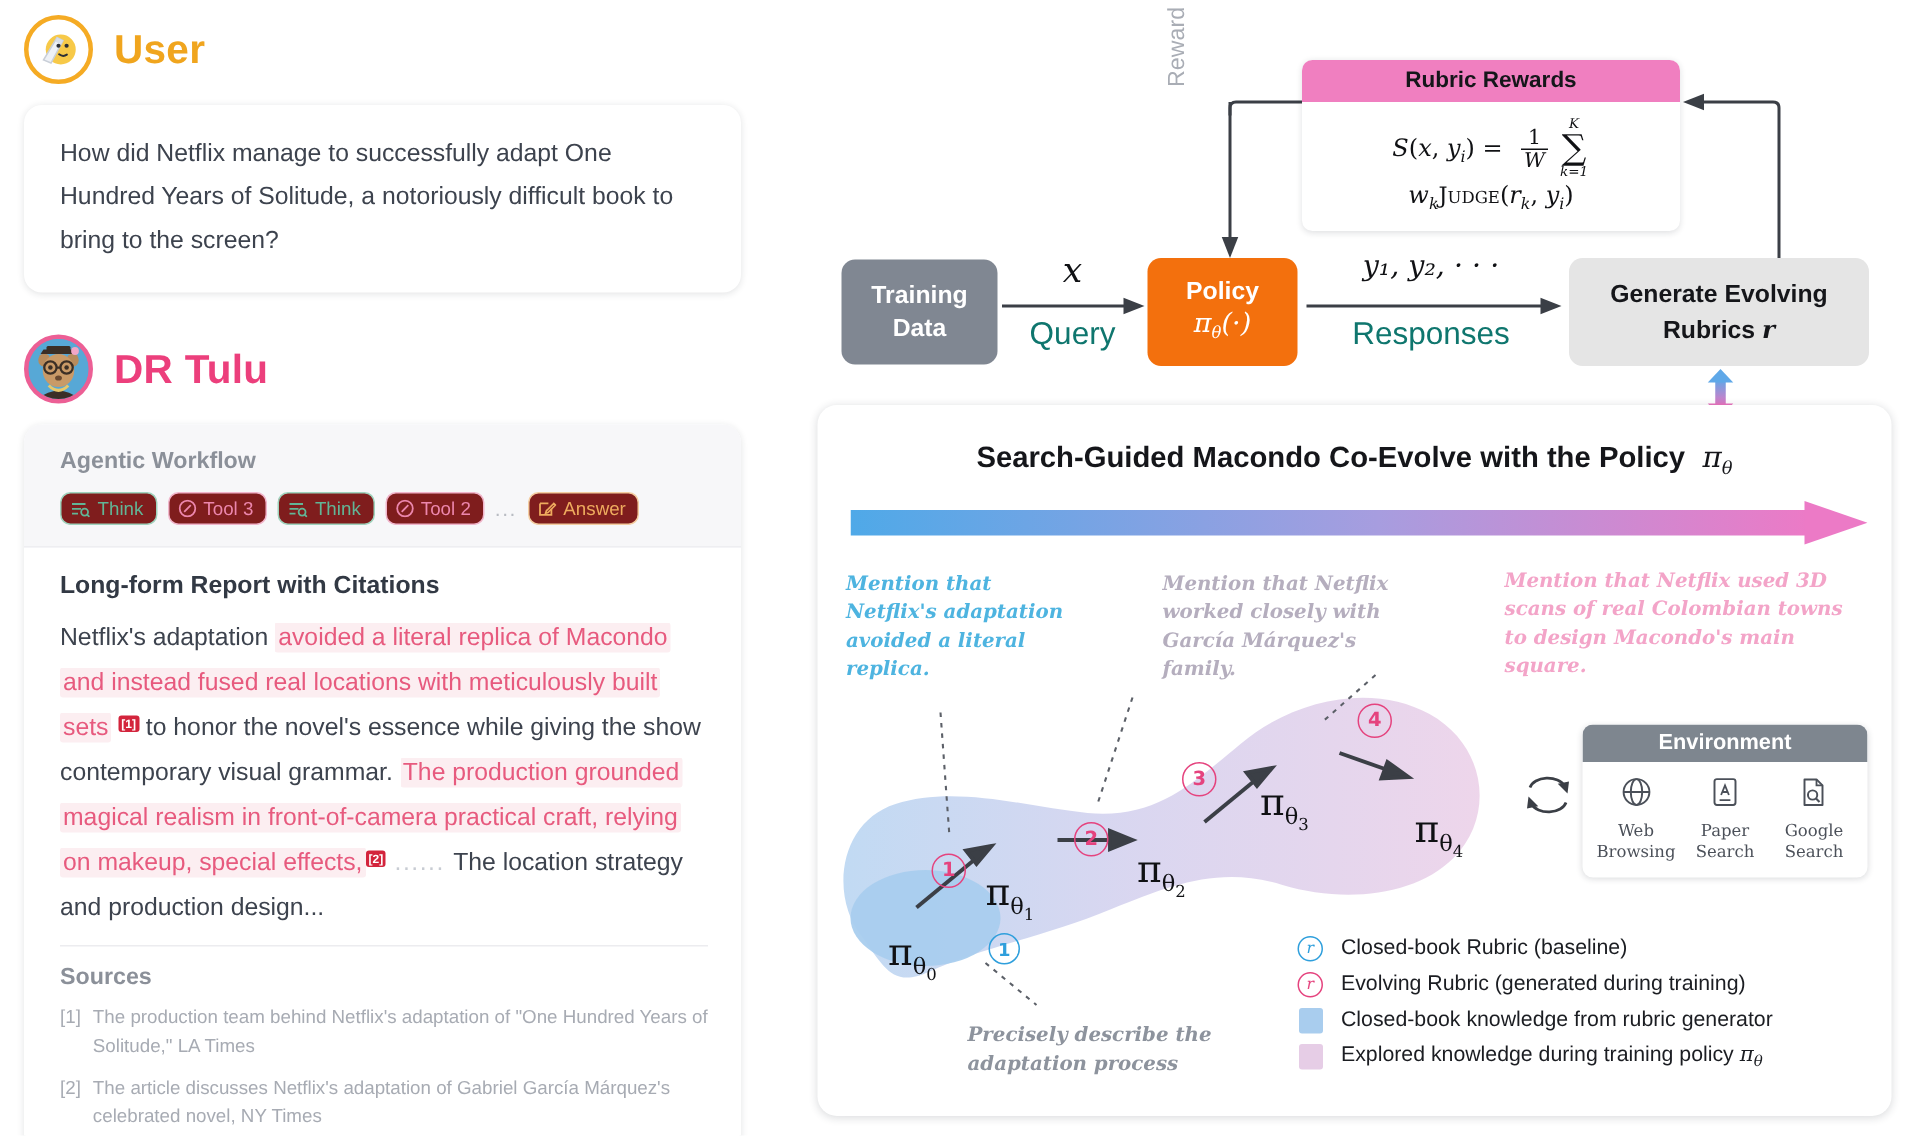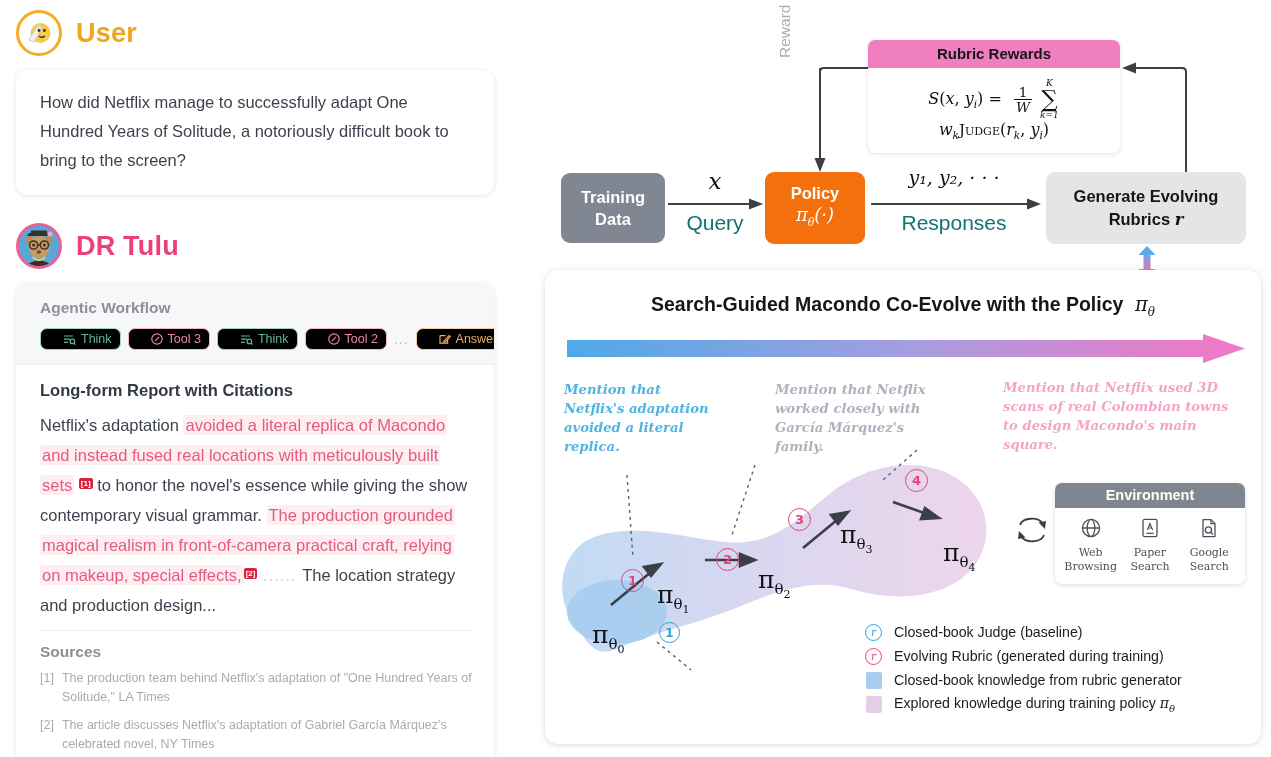--- a/index.html
+++ b/index.html
@@ -58,22 +58,22 @@
   }
   .workflow-band {
     background: #f7f7f9;
     padding: 16px 22px 14px 24px;
     border-bottom: 1px solid #eeeef1;
   }
   .workflow-title { font-size: 15.5px; color: #8b9099; font-weight: 600; margin-bottom: 11px; }
   .chips { display: flex; align-items: center; gap: 7px; }
   .chip {
     display: inline-flex; align-items: center; gap: 5px;
-    border-radius: 7px; padding: 3px 8px 3px 22px;
-    font-size: 12.5px; font-weight: 500; background: #000000;
+    border-radius: 7px; padding: 3px 8px 3px 6px;
+    font-size: 12.5px; font-weight: 500; background: #7f1d1d;
     white-space: nowrap;
   }
   .chip svg { display: block; }
   .chip-think { border: 1.3px solid #9fd3bd; color: #62b596; }
   .chip-tool  { border: 1.3px solid #f1b5cb; color: #ec86ad; }
   .chip-answer{ border: 1.3px solid #f4cda0; color: #eeab5e; }
   .chip-dots { color: #b9bcc3; font-size: 14px; letter-spacing: 1px; }
 
   .report-body { padding: 16px 22px 4px 24px; }
   .report-title { font-size: 16.5px; font-weight: 700; color: #323944; margin-bottom: 10px; }
@@ -491,20 +491,21 @@
       <div class="pilabel" style="left:213px;top:295px;font-size:25px;">π<sub style="font-size:15px;">θ<sub style="font-size:11px;">2</sub></sub></div>
       <div class="pilabel" style="left:295px;top:250px;font-size:25px;">π<sub style="font-size:15px;">θ<sub style="font-size:11px;">3</sub></sub></div>
       <div class="pilabel" style="left:398px;top:268px;font-size:25px;">π<sub style="font-size:15px;">θ<sub style="font-size:11px;">4</sub></sub></div>
 
       <div class="numbadge nb-blue" style="left:114px;top:352px;width:21px;height:21px;font-size:12px;">1</div>
       <div class="numbadge nb-pink" style="left:76px;top:299px;width:23px;height:23px;font-size:13px;">1</div>
       <div class="numbadge nb-pink" style="left:171px;top:278px;width:23px;height:23px;font-size:13px;">2</div>
       <div class="numbadge nb-pink" style="left:243px;top:238px;width:23px;height:23px;font-size:13px;">3</div>
       <div class="numbadge nb-pink" style="left:360px;top:199px;width:23px;height:23px;font-size:13px;">4</div>
 
+      <div class="ann-bottom">Precisely describe the adaptation process</div>
 
       <svg class="cyclic" width="34" height="30" viewBox="0 0 34 30">
         <path d="M5 10 A12 8 0 0 1 28 9" fill="none" stroke="#3b3f46" stroke-width="1.8"></path>
         <polygon points="30,14 23.5,7.5 31,6" fill="#3b3f46"></polygon>
         <path d="M29 20 A12 8 0 0 1 6 21" fill="none" stroke="#3b3f46" stroke-width="1.8"></path>
         <polygon points="4,16 10.5,22.5 3,24" fill="#3b3f46"></polygon>
       </svg>
 
       <div class="env-card">
         <div class="env-head">Environment</div>
@@ -542,21 +543,21 @@
             <div class="elab" style="margin-top:0">Search</div>
           </div>
         </div>
       </div>
 
       <div class="legend">
         <div class="leg-row">
           <span class="leg-mark">
             <span class="leg-circ leg-c-blue">r</span>
           </span>
-          <span class="leg-text">Closed-book Judge (baseline)</span>
+          <span class="leg-text">Closed-book Rubric (baseline)</span>
         </div>
         <div class="leg-row">
           <span class="leg-mark">
             <span class="leg-circ leg-c-pink">r</span>
           </span>
           <span class="leg-text">Evolving Rubric (generated during training)</span>
         </div>
         <div class="leg-row">
           <span class="leg-mark">
             <span class="leg-sq" style="background:#a9cdee"></span>

